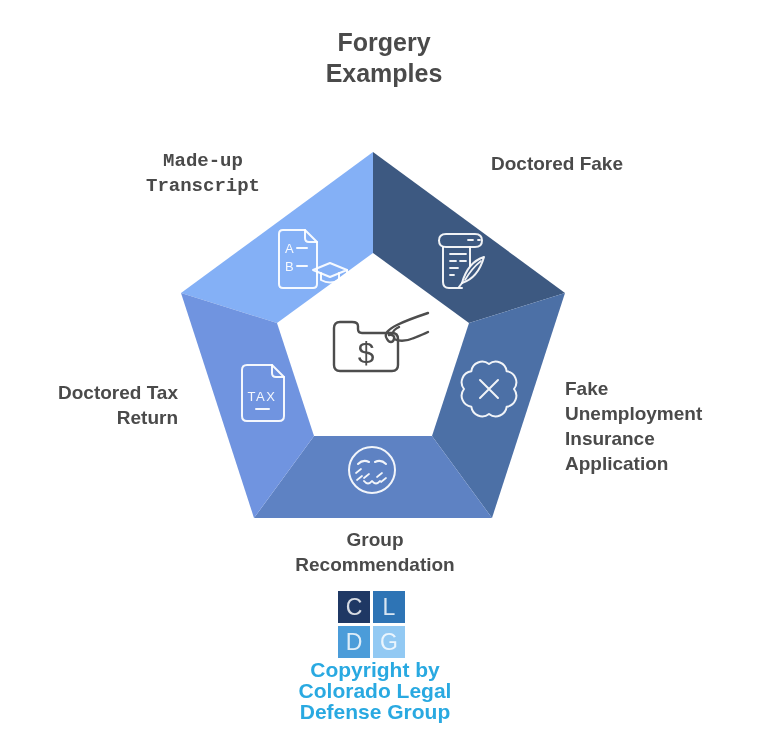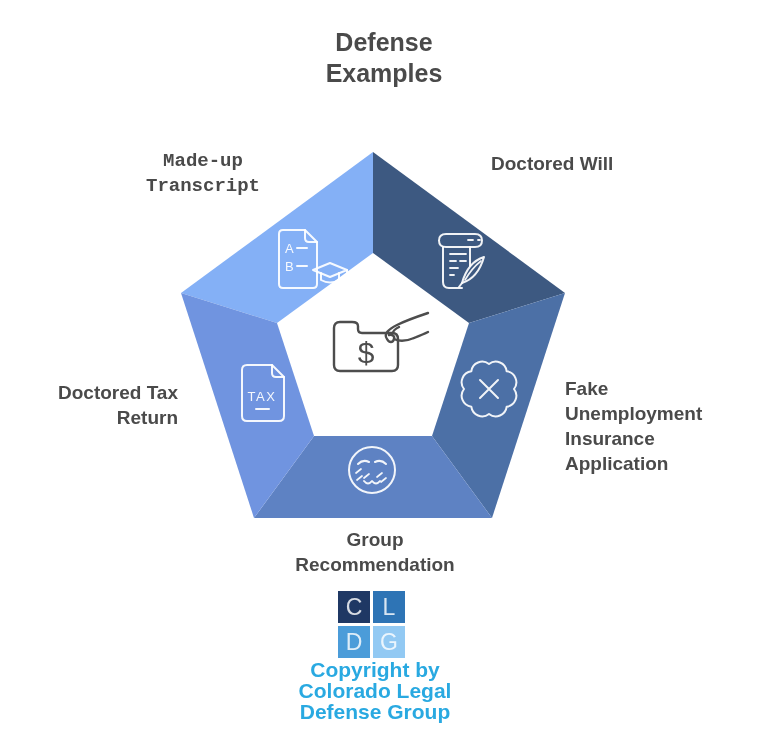--- a/index.html
+++ b/index.html
@@ -38,21 +38,21 @@
 
   .copyright {
     top:659px; left:284px; width:182px;
     text-align:center; font-size:21px; line-height:21px;
     font-weight:bold; white-space:pre-line;
   }
 </style>
 </head>
 <body>
 
-<div class="abs page-title">Defense
+<div class="abs page-title">Forgery
 Examples</div>
 
 <svg class="diagram" width="768" height="734" viewBox="0 0 768 734">
 
   <polygon points="373,152 181,293 277,323 373,253" fill="#84B0F6"></polygon>
   <polygon points="373,152 565,293 469,323 373,253" fill="#3D5981"></polygon>
   <polygon points="565,293 492,518 432,436 469,323" fill="#4C70A6"></polygon>
   <polygon points="492,518 254,518 314,436 432,436" fill="#5E82C3"></polygon>
   <polygon points="254,518 181,293 277,323 314,436" fill="#7094E0"></polygon>
 
@@ -112,21 +112,21 @@
     <text x="35" y="53" font-size="30" text-anchor="middle" fill="#4D4D4D" stroke="none" font-weight="normal">$</text>
     <path d="M97,3 C85,7 74,11 66,15 C58,19 52,24 56,29 C58,33 62,33 63,29 C64,26 61,24 58,25"></path>
     <path d="M63,29 C69,32 76,31 83,28"></path>
     <path d="M83,28 C88,26 93,24 97,22"></path>
     <path d="M68,17 C64,19 62,21 62,23"></path>
   </g>
 </svg>
 
 <div class="abs seg-label lbl-transcript">Made-up
 Transcript</div>
-<div class="abs seg-label lbl-will">Doctored Will</div>
+<div class="abs seg-label lbl-will">Doctored Fake</div>
 <div class="abs seg-label lbl-unemp">Fake
 Unemployment
 Insurance
 Application</div>
 <div class="abs seg-label lbl-recom">Group
 Recommendation</div>
 <div class="abs seg-label lbl-tax">Doctored Tax
 Return</div>
 
 <div class="abs logo-grid">

